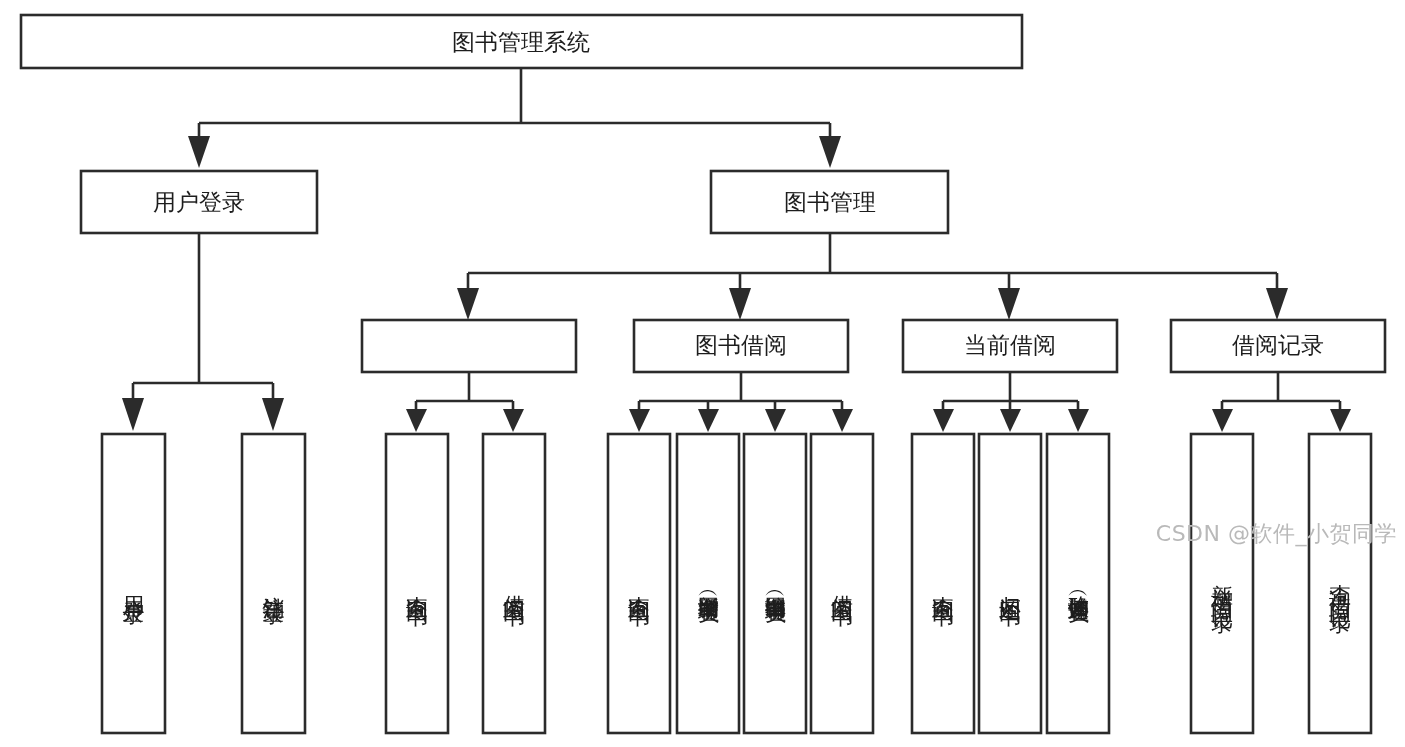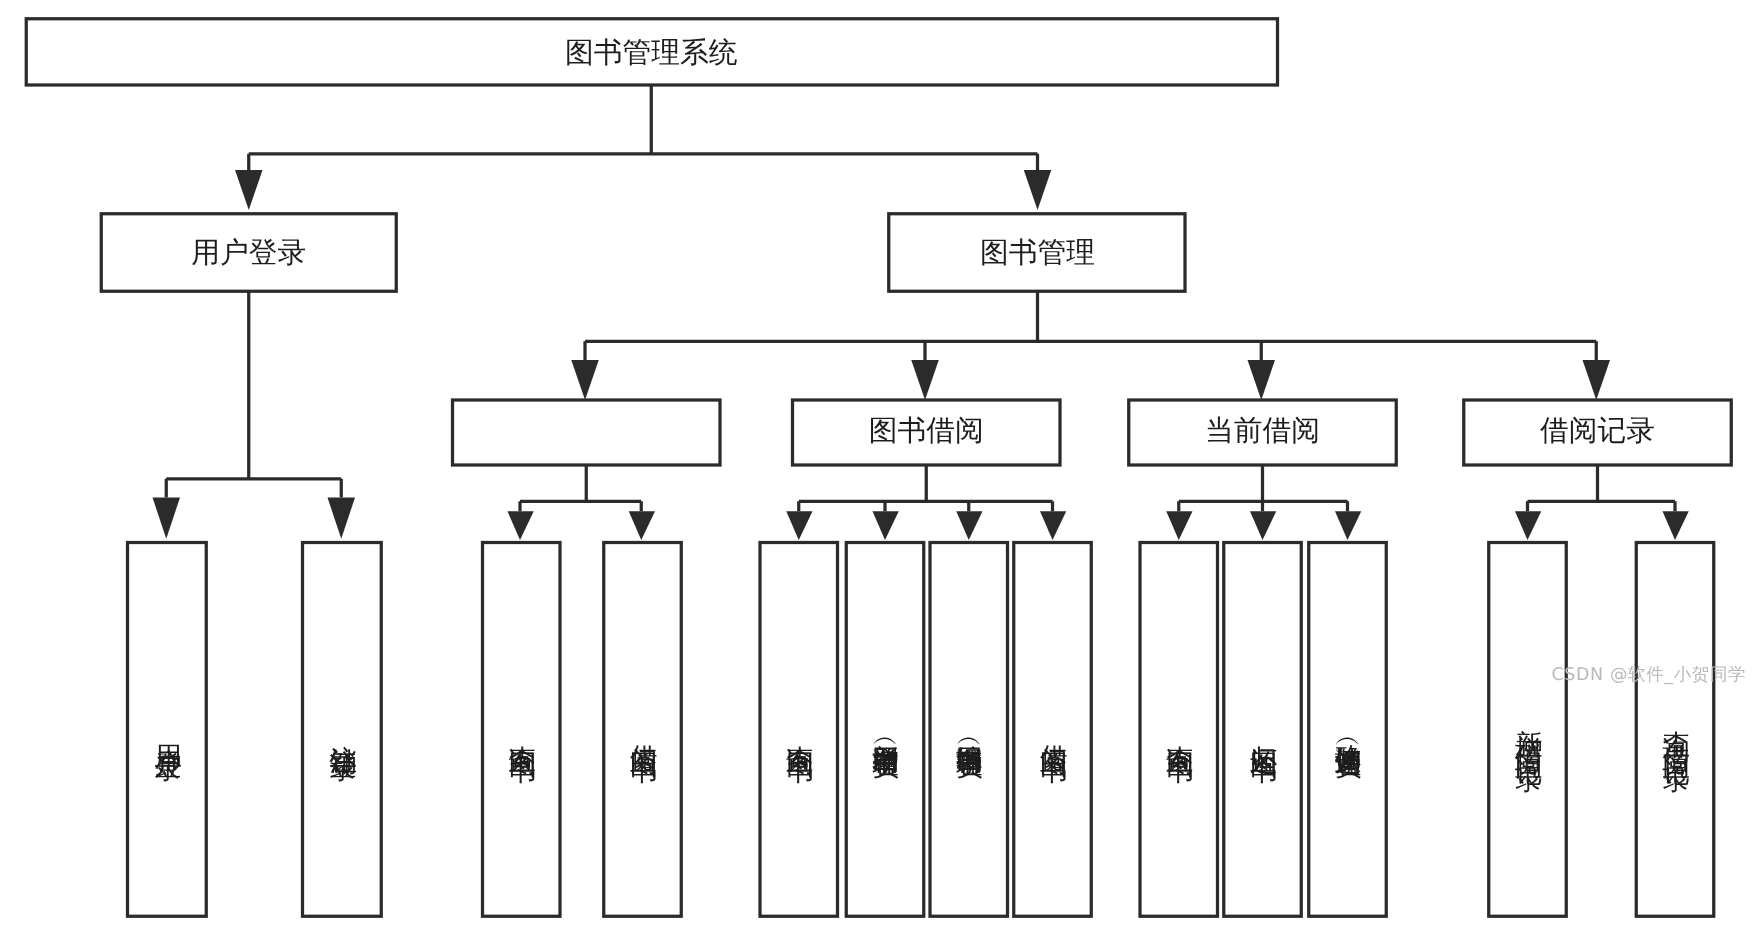--- a/index.html
+++ b/index.html
@@ -64,21 +64,21 @@
     justify-content: center;
     white-space: nowrap;
     box-sizing: border-box;
     pointer-events: none;
   }
   .watermark {
     position: absolute;
     right: 8px;
     bottom: 6px;
     font-family: "DejaVu Sans", "Liberation Sans", sans-serif;
-    font-size: 14px;
+    font-size: 22px;
     color: #b9b9b9;
     letter-spacing: 0.5px;
     white-space: nowrap;
   }
 </style>
 </head>
 <body>
 
 <div id="diagram-root">
 

